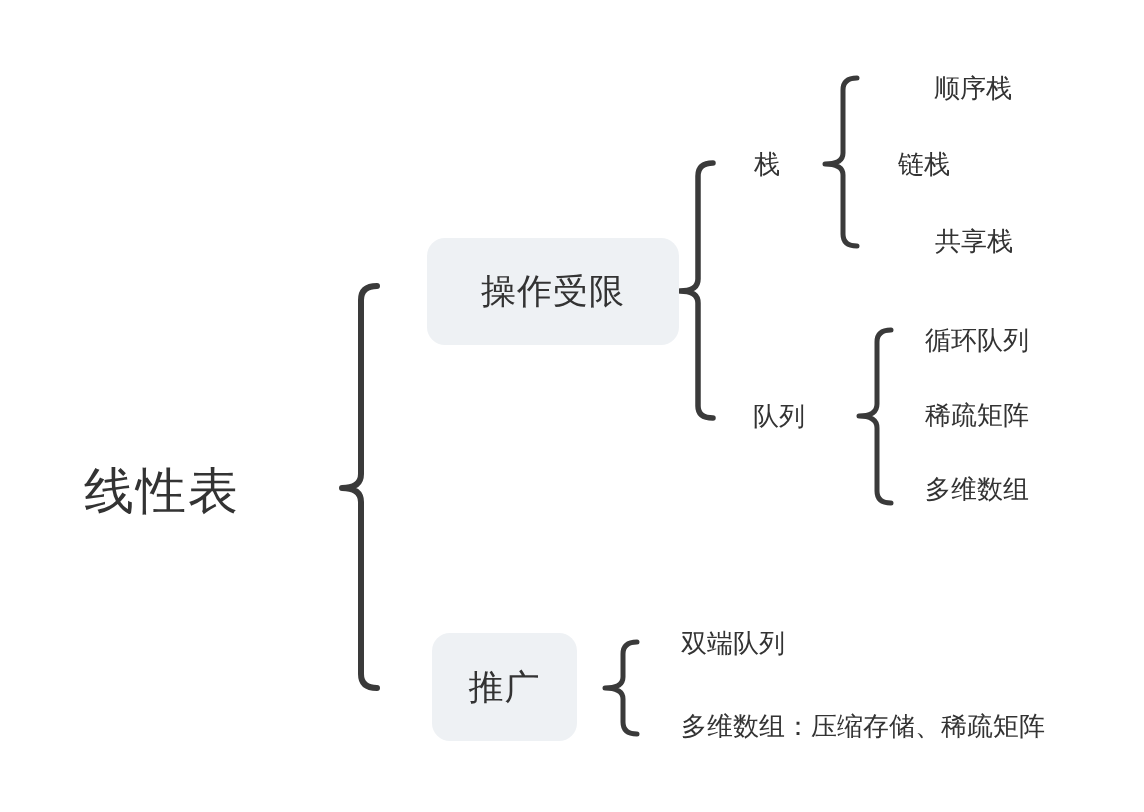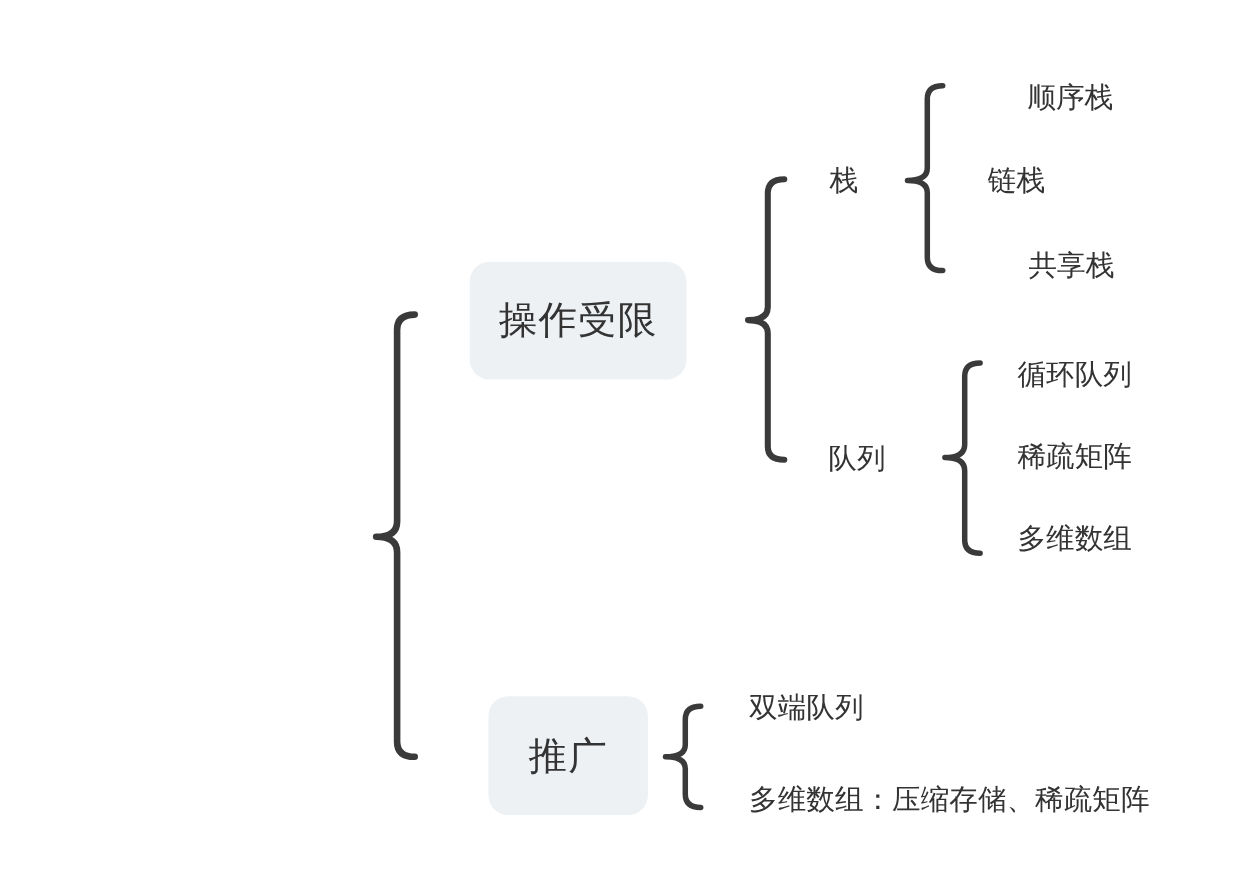--- a/index.html
+++ b/index.html
@@ -43,22 +43,22 @@
     position: absolute;
     background: var(--node_bg, #eef1f4);
     border-radius: 18px;
     display: flex;
     align-items: center;
     justify-content: center;
     font-size: 35px;
     letter-spacing: 1px;
     color: var(--text, #333333);
   }
-  .box-restricted { left: 427px; top: 238px; width: 197px; height: 107px; }
-  .box-general    { left: 432px; top: 633px; width: 145px; height: 108px; margin-left: 12px; }
+  .box-restricted { left: 427px; top: 238px; width: 252px; height: 107px; }
+  .box-general    { left: 432px; top: 633px; width: 145px; height: 108px; }
   .n-stack        { left: 754px; top: 148px; }
   .n-queue        { left: 753px; top: 400px; }
   .n-seq-stack    { left: 890px; top: 72px; margin-left: 44px;  }
   .n-linked-stack { left: 898px; top: 148px; }
   .n-shared-stack { left: 896px; top: 225px; margin-left: 39px; }
   .n-circ-queue   { left: 925px; top: 324px; }
   .n-linked-queue { left: 925px; top: 399px; }
   .n-deque        { left: 925px; top: 473px; }
   .n-1d-array     { left: 681px; top: 627px; }
   .n-md-array     { left: 681px; top: 710px; }
@@ -69,20 +69,21 @@
 <div class="canvas">
 
   <svg class="braces" viewBox="0 0 1144 812" xmlns="http://www.w3.org/2000/svg">
     <path stroke-width="6" d="M377,286 Q361,286 361,300 L361,474 Q361,488 342,488 Q361,488 361,502 L361,674 Q361,688 377,688"></path>
     <path stroke-width="5.5" d="M713,163 Q698,163 698,176 L698,279 Q698,291 680,291 Q698,291 698,303 L698,406 Q698,418 713,418"></path>
     <path stroke-width="5" d="M857,78 Q843,78 843,90 L843,153 Q843,164 825,164 Q843,164 843,175 L843,234 Q843,246 857,246"></path>
     <path stroke-width="5" d="M891,330 Q877,330 877,342 L877,404 Q877,416 859,416 Q877,416 877,428 L877,491 Q877,503 891,503"></path>
     <path stroke-width="5" d="M637,642 Q623,642 623,654 L623,677 Q623,688 605,688 Q623,688 623,699 L623,722 Q623,734 637,734"></path>
   </svg>
 
+  <div class="root-lbl">线性表</div>
 
   <div class="node-box box-restricted">操作受限</div>
 
   <div class="lbl n-stack">栈</div>
 
   <div class="lbl n-seq-stack">顺序栈</div>
   <div class="lbl n-linked-stack">链栈</div>
   <div class="lbl n-shared-stack">共享栈</div>
 
   <div class="lbl n-queue">队列</div>

